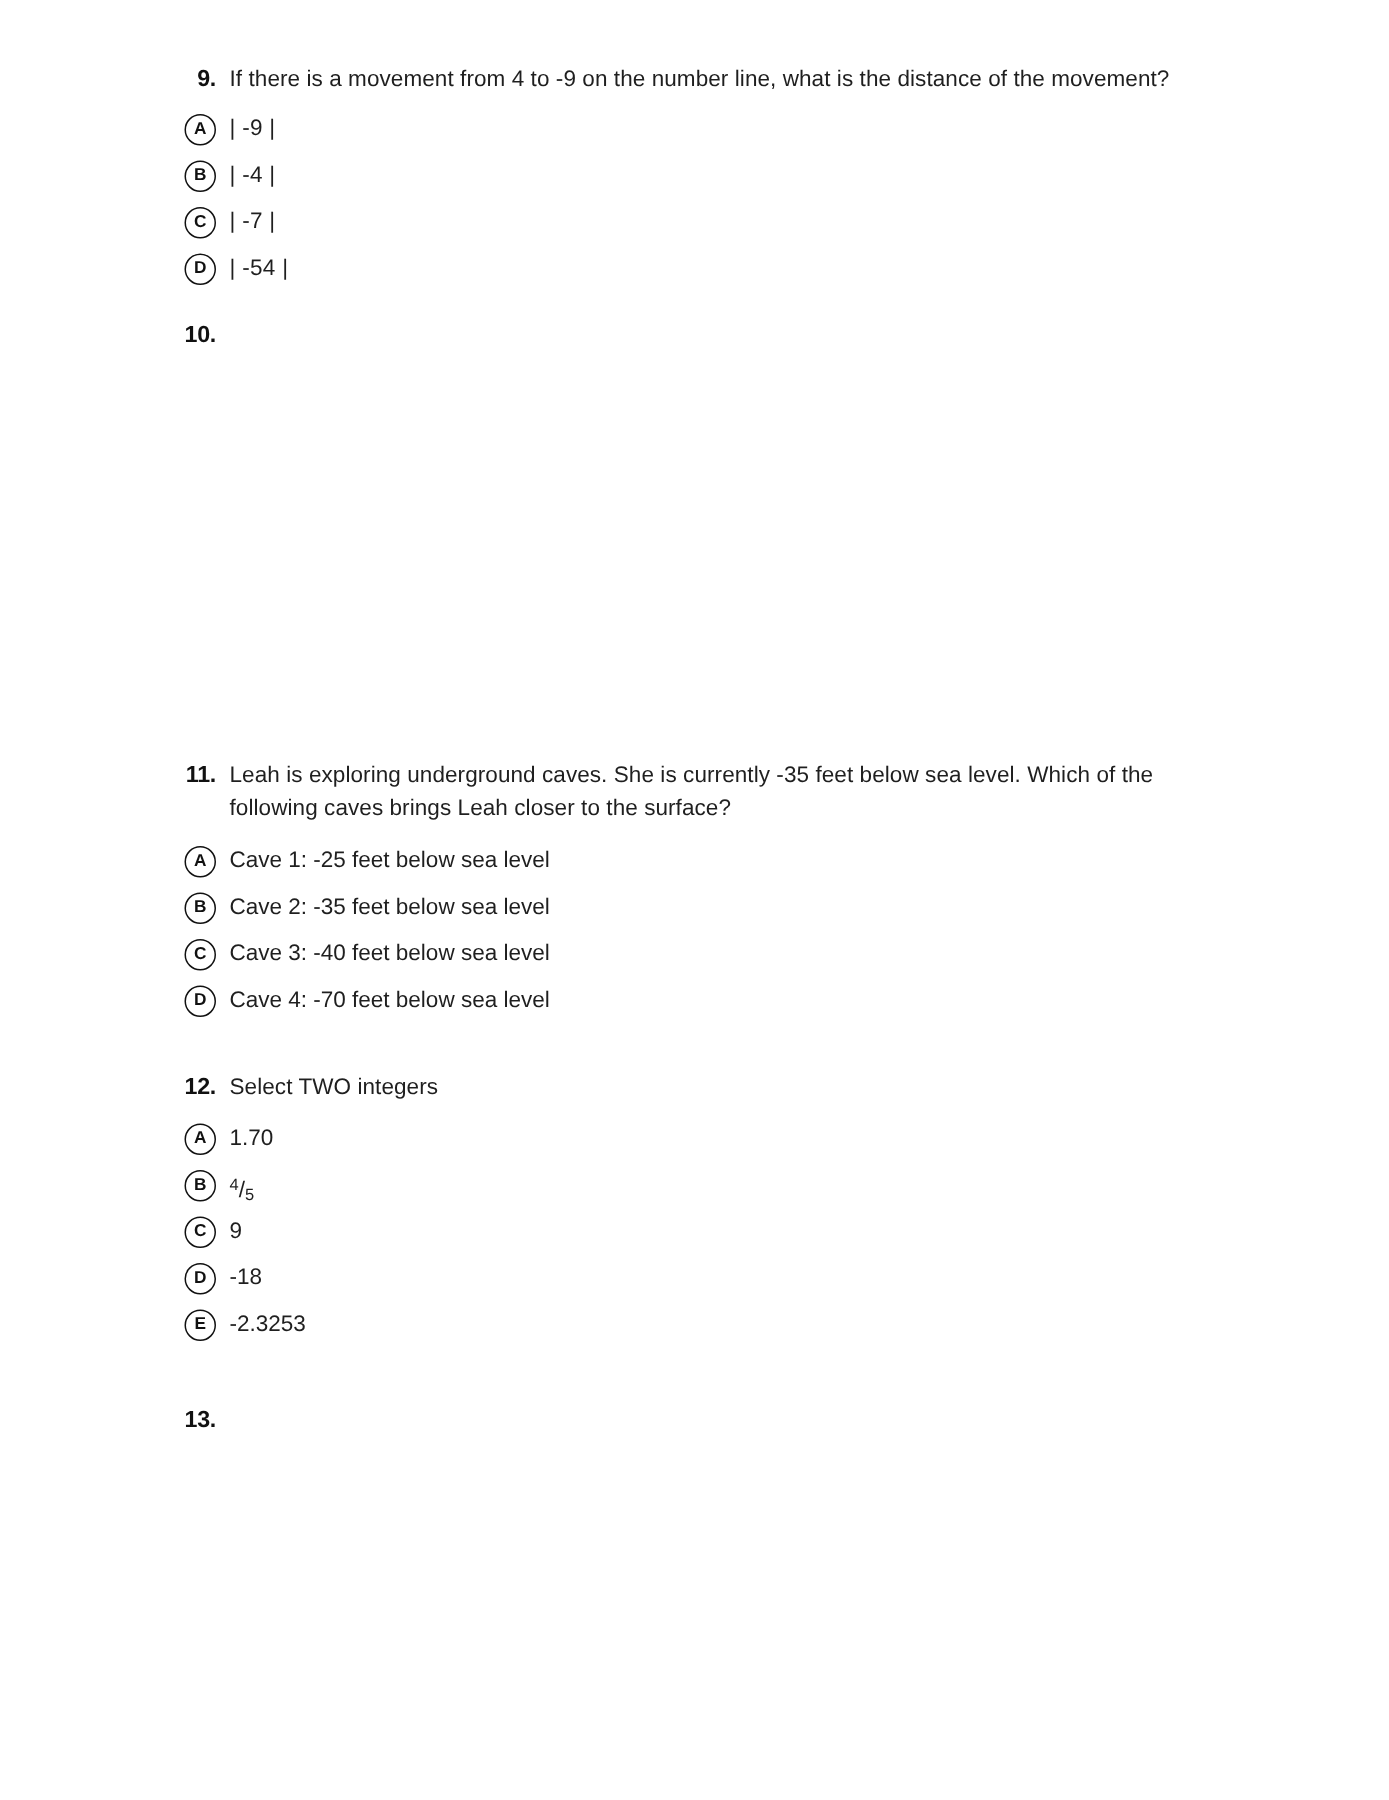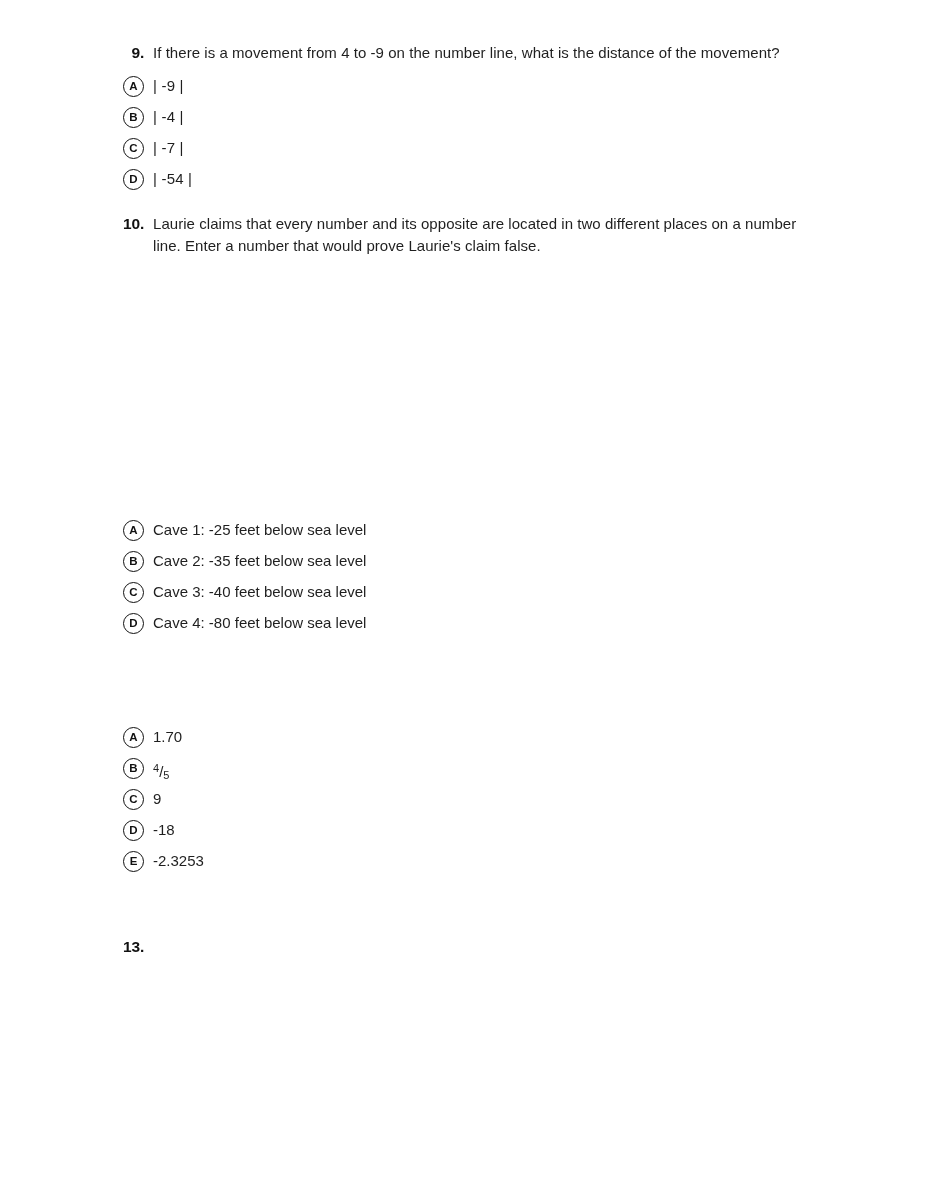--- a/index.html
+++ b/index.html
@@ -128,47 +128,54 @@
       <div class="option">
         <div class="opt-bullet">D</div>
         <div class="opt-text abs">| -54 |</div>
       </div>
     </div>
   </div>
 
   <div class="question" style="top:213px;">
     <div class="q-head">
       <div class="q-num">10.</div>
-      <div class="q-text narrow">Laurie claims that every number and its opposite are located in two different places on a number line. Enter a number that would prove Laurie's claim false.</div>
     </div>
     <div class="answer-space" style="height:200px;"></div>
   </div>
 
   <div class="question" style="top:506px;">
+    <div class="q-head">
+      <div class="q-num">11.</div>
+      <div class="q-text narrow">Leah is exploring underground caves. She is currently -35 feet below sea level. Which of the following caves brings Leah closer to the surface?</div>
+    </div>
     <div class="options" style="margin-top:11px;">
       <div class="option">
         <div class="opt-bullet">A</div>
         <div class="opt-text">Cave 1: -25 feet below sea level</div>
       </div>
       <div class="option">
         <div class="opt-bullet">B</div>
         <div class="opt-text">Cave 2: -35 feet below sea level</div>
       </div>
       <div class="option">
         <div class="opt-bullet">C</div>
         <div class="opt-text">Cave 3: -40 feet below sea level</div>
       </div>
       <div class="option">
         <div class="opt-bullet">D</div>
-        <div class="opt-text">Cave 4: -80 feet below sea level</div>
+        <div class="opt-text">Cave 4: -70 feet below sea level</div>
       </div>
     </div>
   </div>
 
   <div class="question" style="top:714px;">
+    <div class="q-head">
+      <div class="q-num">12.</div>
+      <div class="q-text wide">Select TWO integers</div>
+    </div>
     <div class="options" style="margin-top:10px;">
       <div class="option">
         <div class="opt-bullet">A</div>
         <div class="opt-text">1.70</div>
       </div>
       <div class="option">
         <div class="opt-bullet">B</div>
         <div class="opt-text">
           <span class="frac"><sup>4</sup><span class="slash">/</span><sub>5</sub></span>
         </div>

